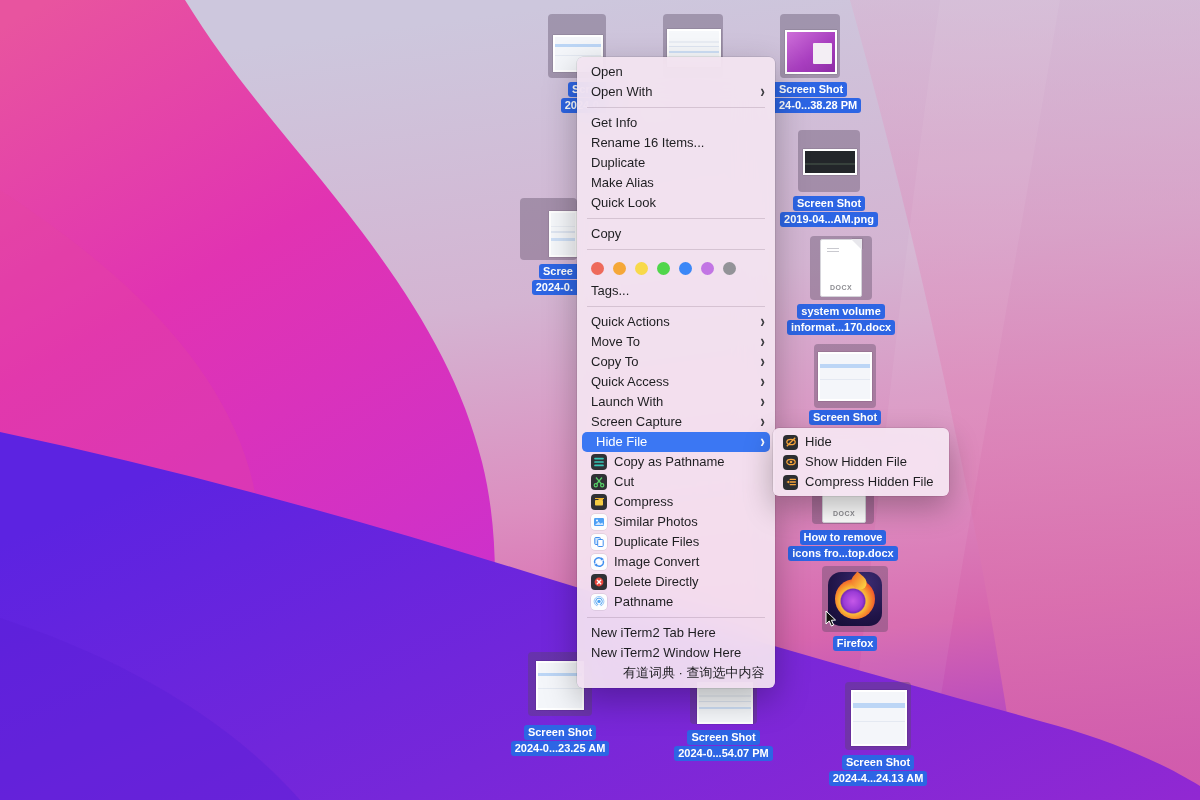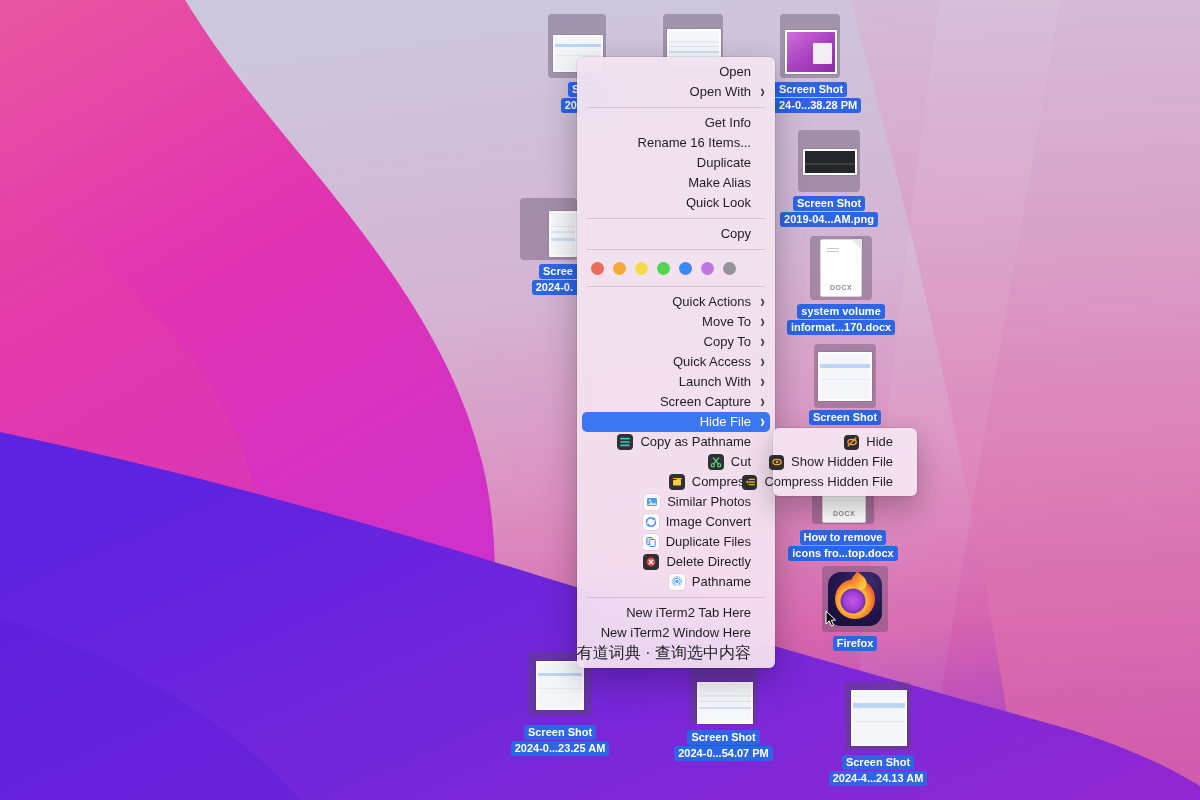--- a/index.html
+++ b/index.html
@@ -44,36 +44,36 @@
   .ff-flame{position:absolute;left:24px;top:2px;width:14px;height:16px;border-radius:50% 50% 50% 0;
       transform:rotate(130deg);background:linear-gradient(#fcd243,#f2742b);}
   .cursor-arrow{position:absolute;z-index:3;}
 
   
   .ctx-menu{position:absolute;left:577px;top:57px;width:198px;z-index:20;
       background:rgba(243,228,240,0.93);backdrop-filter:blur(18px) saturate(1.4);
       border-radius:6px;box-shadow:0 0 0 0.5px rgba(0,0,0,.15),0 12px 34px rgba(0,0,0,.28);
       padding:5px 0;box-sizing:border-box;}
   .mi{position:relative;height:20px;line-height:20px;font-size:13px;color:#1e1e21;
-      padding:0 24px 0 14px;display:flex;align-items:center;white-space:nowrap;justify-content:flex-end;}
+      padding:0 24px 0 14px;display:flex;align-items:center;white-space:nowrap;}
   .mi .chev{position:absolute;right:10px;top:50%;transform:translateY(-54%) scaleY(1.25);
       font-size:14px;color:#3c3c40;font-weight:bold;}
   .mi.sel{margin:0 5px;padding-right:19px;border-radius:5px;background:#3b77f3;color:#fff;}
   .mi.sel .chev{color:#fff;right:5px;}
   .msep{height:1px;background:rgba(70,45,70,0.17);margin:5px 10px;}
   .mi .ic{width:16px;height:16px;margin-right:7px;flex:0 0 16px;border-radius:4px;
       display:flex;align-items:center;justify-content:center;}
   .ic.darkbg{background:#303136;}
   .ic.litebg{background:#fdfdfe;box-shadow:0 0 0 .5px rgba(0,0,0,.12);}
   .dots-row{height:26px;display:flex;align-items:center;gap:9px;padding:0 14px;}
   .tag-dot{width:13px;height:13px;border-radius:50%;}
-  .cjk{font-size:16px;padding-left:46px;}
+  .cjk{font-size:13px;padding-left:46px;}
 
   
-  .submenu{position:absolute;left:773px;top:428px;width:144px;z-index:25;
+  .submenu{position:absolute;left:773px;top:428px;width:176px;z-index:25;
       background:rgba(244,229,241,0.95);backdrop-filter:blur(18px) saturate(1.4);
       border-radius:6px;box-shadow:0 0 0 0.5px rgba(0,0,0,.15),0 12px 30px rgba(0,0,0,.28);
       padding:4px 0;box-sizing:border-box;}
   .submenu .mi{padding-left:10px;}
   .submenu .ic{width:15px;height:15px;flex:0 0 15px;border-radius:4px;background:#2c2d31;}
 
   
   .watermark{position:absolute;left:972px;top:730px;z-index:5;
       font-size:48px;font-weight:bold;font-style:italic;color:#1d79ee;letter-spacing:-2px;}
   .watermark .flame{position:absolute;left:14px;top:-8px;width:8px;height:16px;
@@ -283,20 +283,23 @@
     <div class="msep"></div>
     <div class="dots-row">
       <span class="tag-dot" style="background: rgb(238, 106, 91);"></span>
       <span class="tag-dot" style="background: rgb(245, 167, 56);"></span>
       <span class="tag-dot" style="background: rgb(248, 217, 74);"></span>
       <span class="tag-dot" style="background: rgb(80, 214, 74);"></span>
       <span class="tag-dot" style="background: rgb(59, 135, 247);"></span>
       <span class="tag-dot" style="background: rgb(194, 117, 228);"></span>
       <span class="tag-dot" style="background: rgb(147, 147, 152);"></span>
     </div>
+    <div class="mi">
+        <span>Tags...</span>
+      </div>
     <div class="msep"></div>
     <div class="mi">
         <span>Quick Actions</span>
         <span class="chev">›</span>
       </div>
     <div class="mi">
         <span>Move To</span>
         <span class="chev">›</span>
       </div>
     <div class="mi">
@@ -359,40 +362,40 @@
             <rect x="1" y="2" width="10" height="8" rx="1.2" fill="#4da0f5"></rect>
             <circle cx="4" cy="4.6" r="1" fill="#fff"></circle>
             <path d="M2,9 L5.5,5.8 L7.5,7.8 L9.3,6.4 L10.5,9 Z" fill="#cfe6ff"></path>
           </svg>
         </span>
       <span>Similar Photos</span>
       </div>
     <div class="mi">
       <span class="ic litebg">
           <svg width="12" height="12" viewBox="0 0 12 12">
+            <rect x="1.8" y="1.5" width="5.5" height="7" rx="0.8" fill="#cfe4fb" stroke="#3f8ef0" stroke-width="1"></rect>
+            <rect x="4.7" y="3.5" width="5.5" height="7" rx="0.8" fill="#fff" stroke="#3f8ef0" stroke-width="1"></rect>
+          </svg>
+        </span>
+      <span>Duplicate Files</span>
+      </div>
+    <div class="mi">
+      <span class="ic litebg">
+          <svg width="12" height="12" viewBox="0 0 12 12">
             <g stroke="#3f8ef0" stroke-width="1.4" fill="none">
               <path d="M2,7.5 A4 4 0 0 1 8.8,3.4"></path>
               <path d="M10,4.5 A4 4 0 0 1 3.2,8.6"></path>
             </g>
             <polygon points="8.2,1.2 11,3.2 7.8,4.6" fill="#3f8ef0"></polygon>
             <polygon points="3.8,10.8 1,8.8 4.2,7.4" fill="#3f8ef0"></polygon>
           </svg>
         </span>
       <span>Image Convert</span>
       </div>
     <div class="mi">
-      <span class="ic litebg">
-          <svg width="12" height="12" viewBox="0 0 12 12">
-            <rect x="1.8" y="1.5" width="5.5" height="7" rx="0.8" fill="#cfe4fb" stroke="#3f8ef0" stroke-width="1"></rect>
-            <rect x="4.7" y="3.5" width="5.5" height="7" rx="0.8" fill="#fff" stroke="#3f8ef0" stroke-width="1"></rect>
-          </svg>
-        </span>
-      <span>Duplicate Files</span>
-      </div>
-    <div class="mi">
       <span class="ic darkbg">
           <svg width="12" height="12" viewBox="0 0 12 12">
             <circle cx="6" cy="6" r="4.4" fill="#e8453c"></circle>
             <g stroke="#fff" stroke-width="1.4" stroke-linecap="round">
               <line x1="4.3" y1="4.3" x2="7.7" y2="7.7"></line>
               <line x1="7.7" y1="4.3" x2="4.3" y2="7.7"></line>
             </g>
           </svg>
         </span>
       <span>Delete Directly</span>

